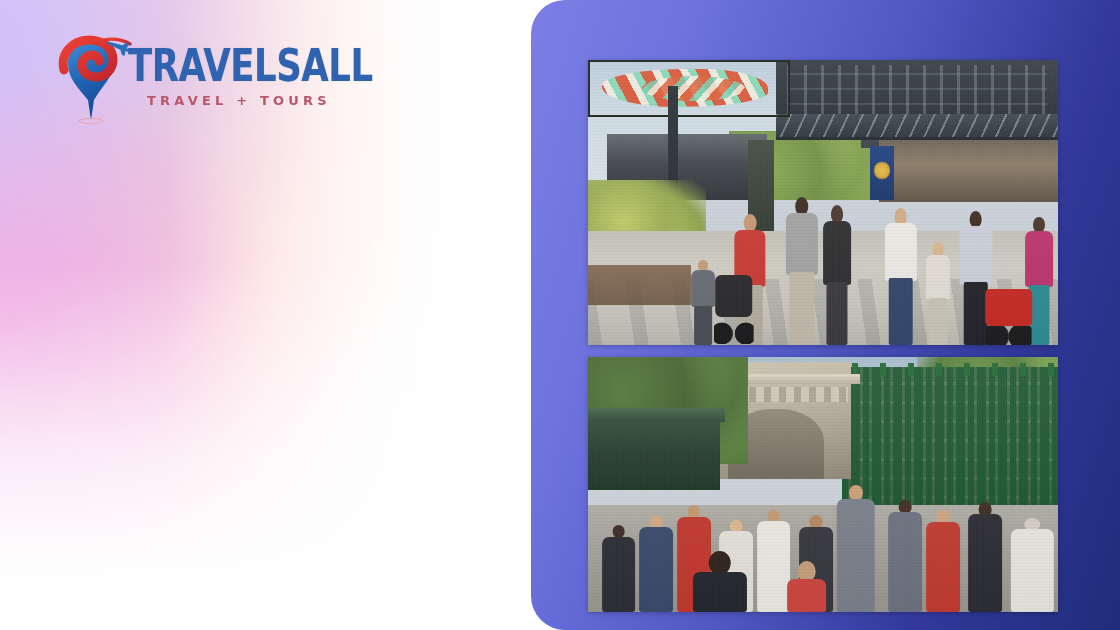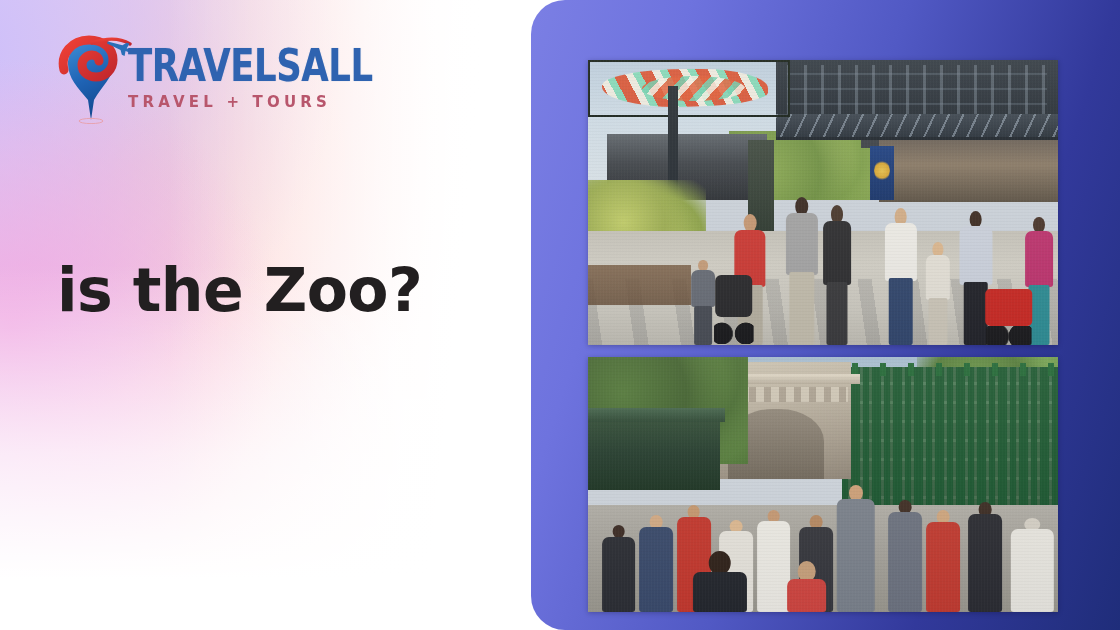--- a/index.html
+++ b/index.html
@@ -67,25 +67,26 @@
     letter-spacing:-0.5px;
     color:#2f63b0;
     transform:scaleY(1.22) scaleX(0.96);
     transform-origin:left top;
     white-space:nowrap;
     text-shadow:0 0 1px rgba(47,99,176,0.35);
   }
   .tagline {
     font-family:"DejaVu Sans", sans-serif;
     font-weight:600;
-    font-size:15px;
+    font-size:13px;
     letter-spacing:4.2px;
     color:#b8566c;
     margin-top:13px;
     white-space:nowrap;
+    margin-left:19px;
   }
 
   
   .headline {
     position:absolute;
     left:57px; top:252px;
     width:430px;
     font-family:"DejaVu Sans", sans-serif;
     font-weight:700;
     font-size:60px;
@@ -370,21 +371,20 @@
         <ellipse cx="33" cy="87" rx="12" ry="2.6" fill="none" stroke="#e8a3b0" stroke-width="1"></ellipse>
       </svg>
     </div>
     <div class="logo-text">
       <div class="wordmark">TRAVELSALL</div>
       <div class="tagline">TRAVEL + TOURS</div>
     </div>
   </div>
 
   <div class="headline">
-    <span class="ln">is the Zoo?</span>
   </div>
 
   <div class="right-pane">
 
     <div class="photo photo-top">
       <div class="ph-layer">
         <div class="t-sky"></div>
         <div class="t-trees"></div>
         <div class="t-build-l"></div>
         <div class="t-roof-r"></div>

